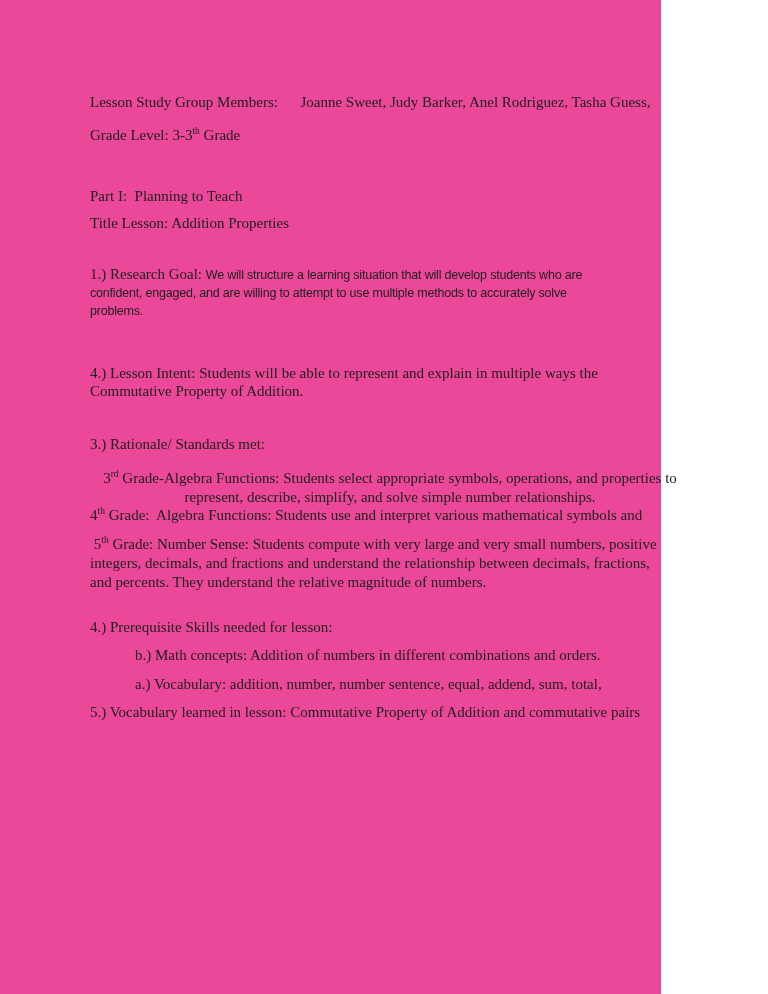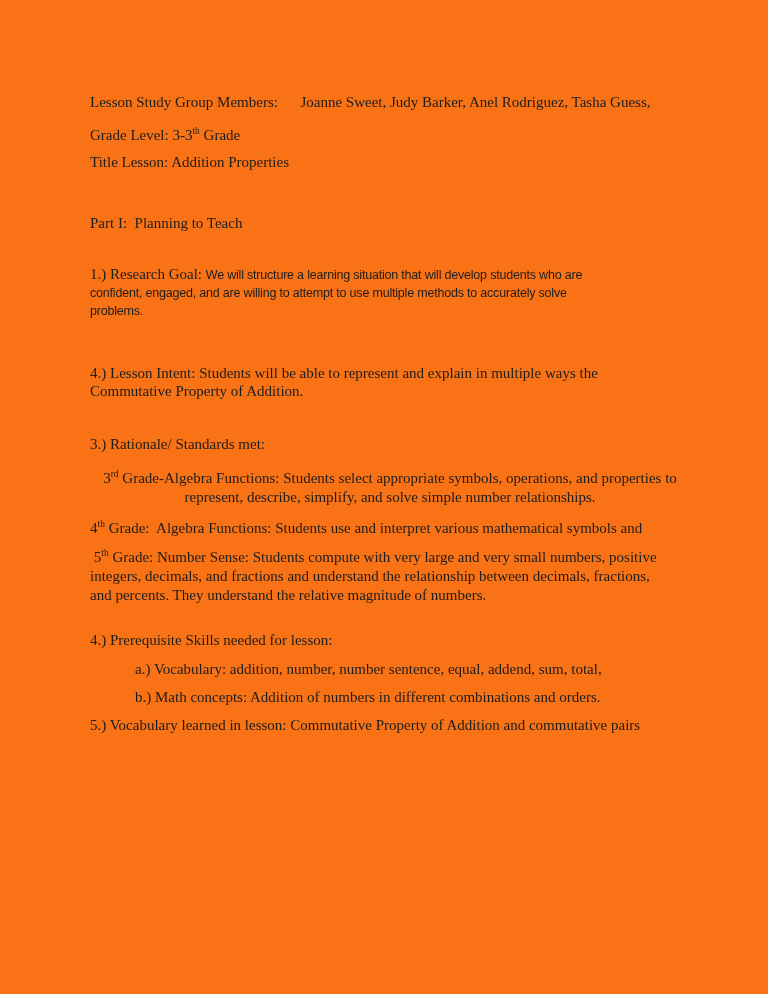--- a/index.html
+++ b/index.html
@@ -4,22 +4,22 @@
 <style>
   html, body { margin:0; padding:0; }
   body {
     width:768px; height:994px;
     background:#ffffff;
     overflow:hidden;
     font-family:"Liberation Serif", serif;
   }
   .page {
     position:relative;
-    width:768px; height:994px;
-    background:#f97316;
+    width:661px; height:994px;
+    background:#ec4899;
   }
   .content {
     position:absolute;
     left:90px; top:0;
     width:600px;
     padding-top:93px;
     color:#1d1d1d;
   }
   p {
     margin:0;
@@ -42,55 +42,55 @@
   .lh185 { line-height:18.5px; }
   .lh19  { line-height:19px; }
   .lh23  { line-height:17px; }
   #p2  { margin-top:15px; }
   #p3  { margin-top:9px;  }
   #p4  { margin-top:43px; }
   #p5  { margin-top:34px; }
   #p6  { margin-top:44px; }
   #p7  { margin-top:35px; }
   #p8  { margin-top:16px;text-align:center; }
-  #p9  { margin-top:13px; }
+  #p9  { }
   #p10 { margin-top:11px; }
   #p11 { margin-top:26px;  }
   #p12 { margin-top:11px; }
   #p13 { margin-top:10px; }
   #p14 { margin-top:10px; }
 </style>
 </head>
 <body>
 
 <div class="page">
   <div class="content">
 
     <p id="p1"><span>Lesson Study Group Members:</span><span>      </span><span>Joanne Sweet, Judy Barker, Anel Rodriguez, Tasha Guess,</span><br></p>
 
     <p id="p2"><span>Grade Level: 3-3</span><sup>th</sup><span> Grade</span></p>
 
+    <p id="p4"><span>Part I:  Planning to Teach</span></p>
+
     <p id="p3"><span>Title Lesson: Addition Properties</span></p>
-
-    <p id="p4"><span>Part I:  Planning to Teach</span></p>
 
     <p id="p5" class="lh23"><span>1.) Research Goal: </span><span class="sans">We will structure a learning situation that will develop students who are</span><br><span class="sans">confident, engaged, and are willing to attempt to use multiple methods to accurately solve</span><br><span class="sans">problems.</span></p>
 
     <p id="p6"><span>4.) Lesson Intent: Students will be able to represent and explain in multiple ways the</span><br><span>Commutative Property of Addition.</span></p>
 
     <p id="p7"><span class="b">3.) Rationale/ Standards met:</span></p>
 
     <p id="p8" class="lh185"><span>3</span><sup>rd</sup><span> Grade-Algebra Functions: Students select appropriate symbols, operations, and properties to</span><br><span>represent, describe, simplify, and solve simple number relationships.</span></p>
 
     <p id="p9"><span>4</span><sup>th</sup><span> Grade:  Algebra Functions: Students use and interpret various mathematical symbols and</span><br></p>
 
     <p id="p10" class="lh19"><span> 5</span><sup>th</sup><span> Grade: Number Sense: Students compute with very large and very small numbers, positive</span><br><span>integers, decimals, and fractions and understand the relationship between decimals, fractions,</span><br><span>and percents. They understand the relative magnitude of numbers.</span></p>
 
     <p id="p11"><span class="b">4.) Prerequisite Skills needed for lesson:</span></p>
 
+    <p id="p13" class="indent"><span class="b">b.) Math concepts:</span><span> Addition of numbers in different combinations and orders.</span></p>
+
     <p id="p12" class="indent"><span class="b">a.) Vocabulary:</span><span> addition, number, number sentence, equal, addend, sum, total,</span></p>
-
-    <p id="p13" class="indent"><span class="b">b.) Math concepts:</span><span> Addition of numbers in different combinations and orders.</span></p>
 
     <p id="p14"><span class="b">5.) Vocabulary learned in lesson:</span><span> Commutative Property of Addition and commutative pairs</span></p>
 
   </div>
 </div>
 
 </body></html>

